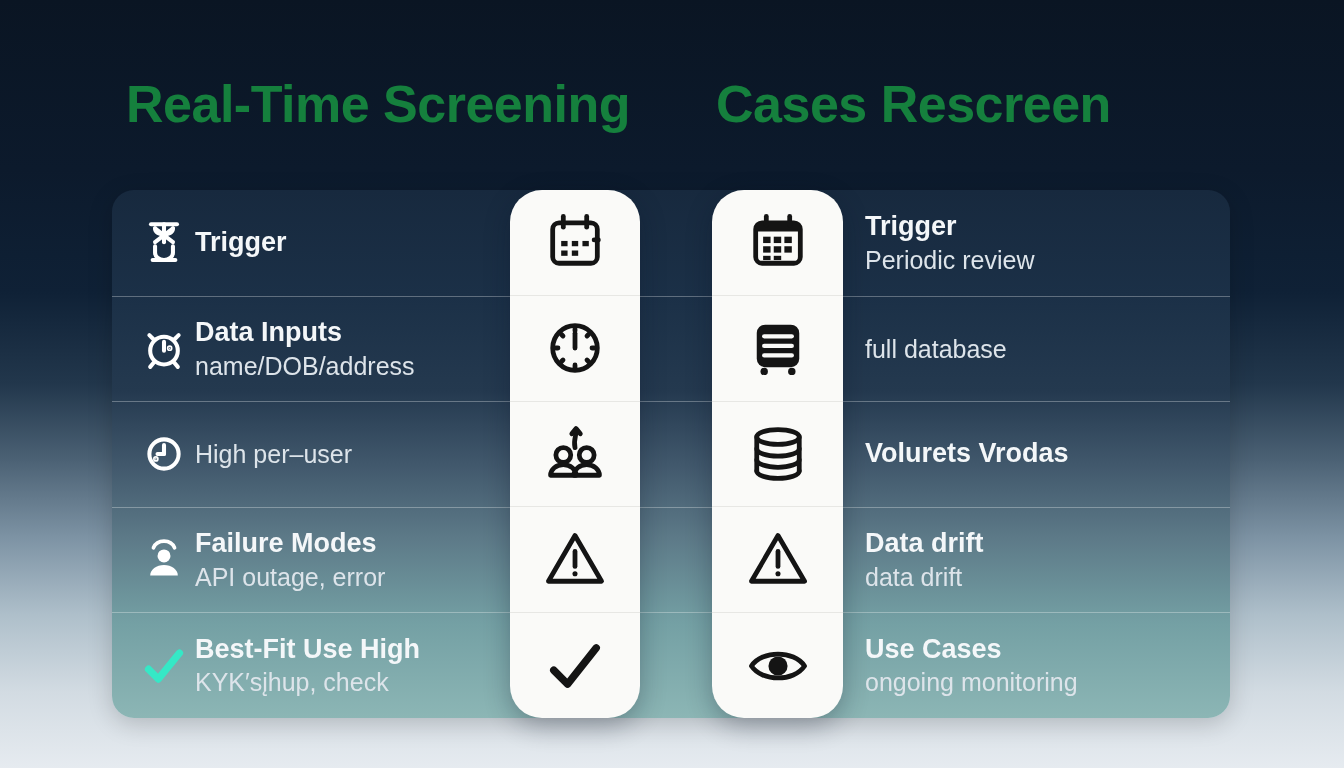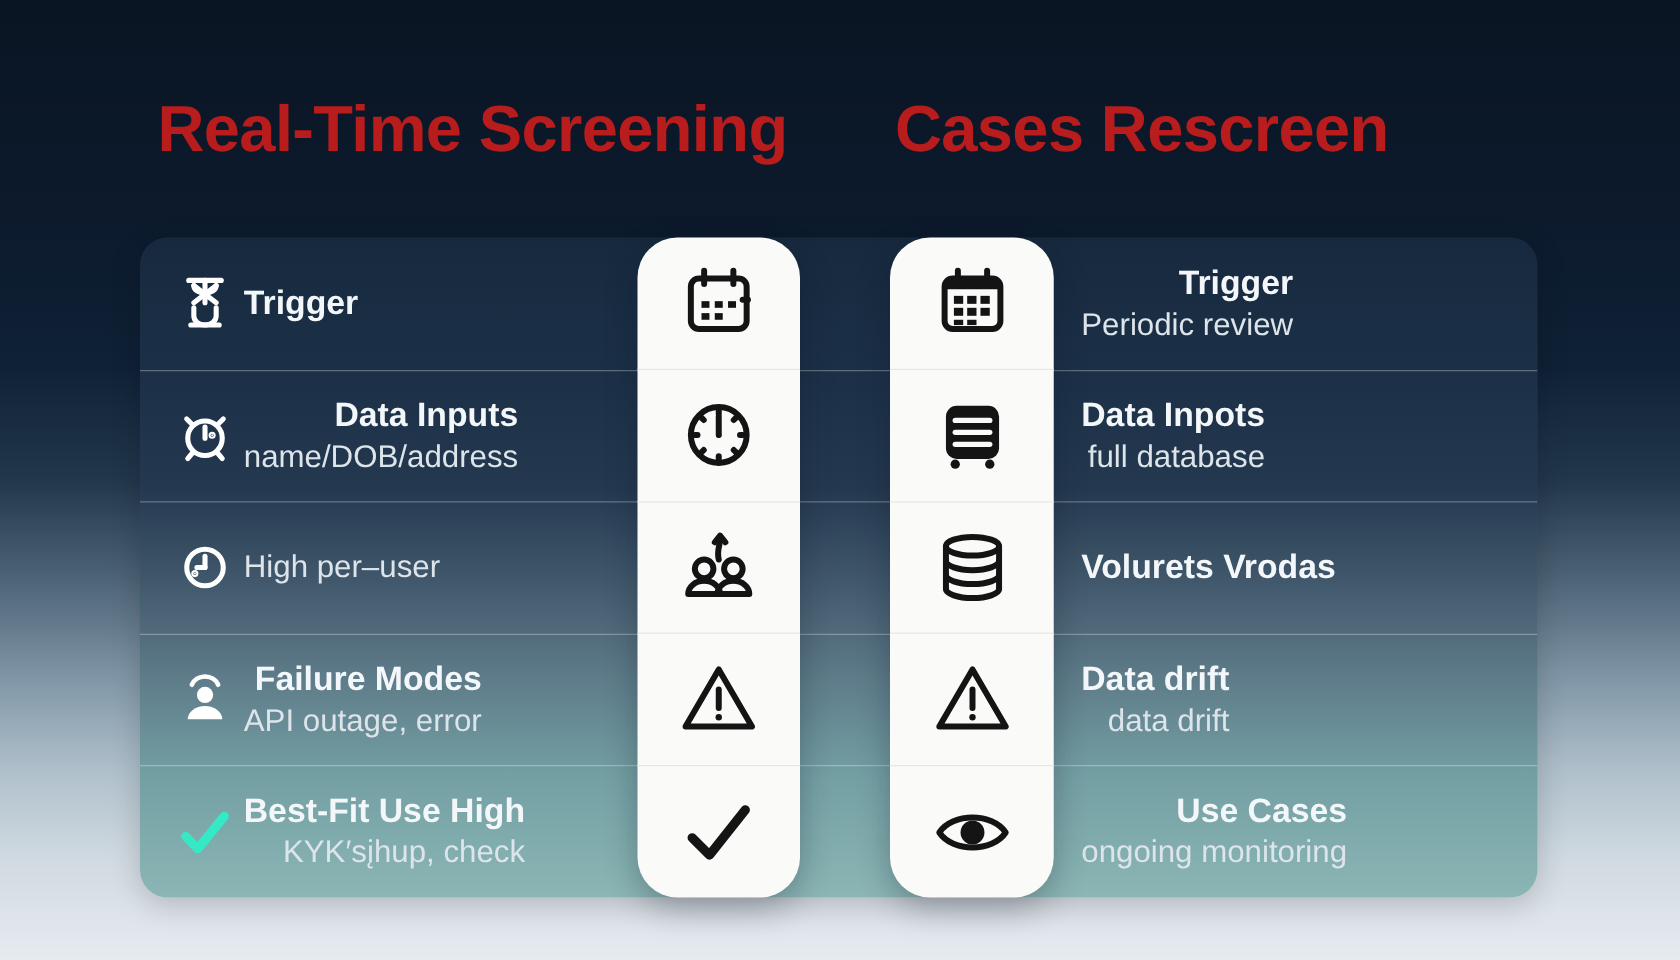--- a/index.html
+++ b/index.html
@@ -8,37 +8,37 @@
     position:relative;
     font-family:"Liberation Sans", sans-serif;
     background:linear-gradient(180deg,
       #0a1523 0%, #0c1a2c 22%, #0f2136 38%,
       #22374c 50%, #4c6275 60%, #7d93a4 70%,
       #aebfca 80%, #d2dbe2 90%, #e6ebf0 100%);
   }
 
   .page-title {
     position:absolute; top:74px;
-    font-size:52px; font-weight:800; color:#b91c1c;
+    font-size:52px; font-weight:800; color:#15803d;
     letter-spacing:-0.5px; white-space:nowrap;
   }
   #title-left  { left:120px; width:516px; text-align:center; }
   #title-right { left:716px; }
 
   
   .panel {
     position:absolute; left:112px; top:190px; width:1118px; height:528px;
     border-radius:22px; overflow:hidden;
     background:linear-gradient(180deg,
       #17293e 0%, #1b3047 20%, #24394f 38%,
       #41586c 52%, #5d7a88 66%, #74a0a4 82%, #8cb6b5 100%);
     box-shadow:0 6px 24px rgba(0,0,0,0.18);
   }
   .panel-row {
-    position:relative; height:105.6px;text-align:right;
+    position:relative; height:105.6px;
   }
   .panel-row + .panel-row { border-top:1px solid rgba(255,255,255,0.30); }
 
   .l-icon {
     position:absolute; left:22px; top:50%; transform:translateY(-50%);
     width:60px; height:60px; display:flex; align-items:center; justify-content:center;
     color:#ffffff;
   }
   .l-icon.teal { color:#35e8c6; }
   .l-text { position:absolute; left:83px; top:50%; transform:translateY(-50%); }
@@ -102,21 +102,20 @@
           <path d="M44 48 L49 54"></path>
         <path d="M19 20 L14 15"></path>
           <path d="M45 20 L50 15"></path>
       </svg>
     </span>
     <div class="l-text">
       <div class="row-title">Data Inputs</div>
       <div class="row-subtitle">name/DOB/address</div>
     </div>
     <div class="r-text">
-      <div class="row-title">Data Inpots</div>
       <div class="row-subtitle">full database</div>
     </div>
   </div>
 
   <div class="panel-row">
     <span class="l-icon">
       <svg viewBox="0 0 64 64" fill="none" stroke="currentColor" stroke-width="5" stroke-linecap="round" stroke-linejoin="round">
         <circle cx="32" cy="32" r="18"></circle>
         <path d="M32 32 V21"></path>
           <path d="M32 32 H24"></path>

